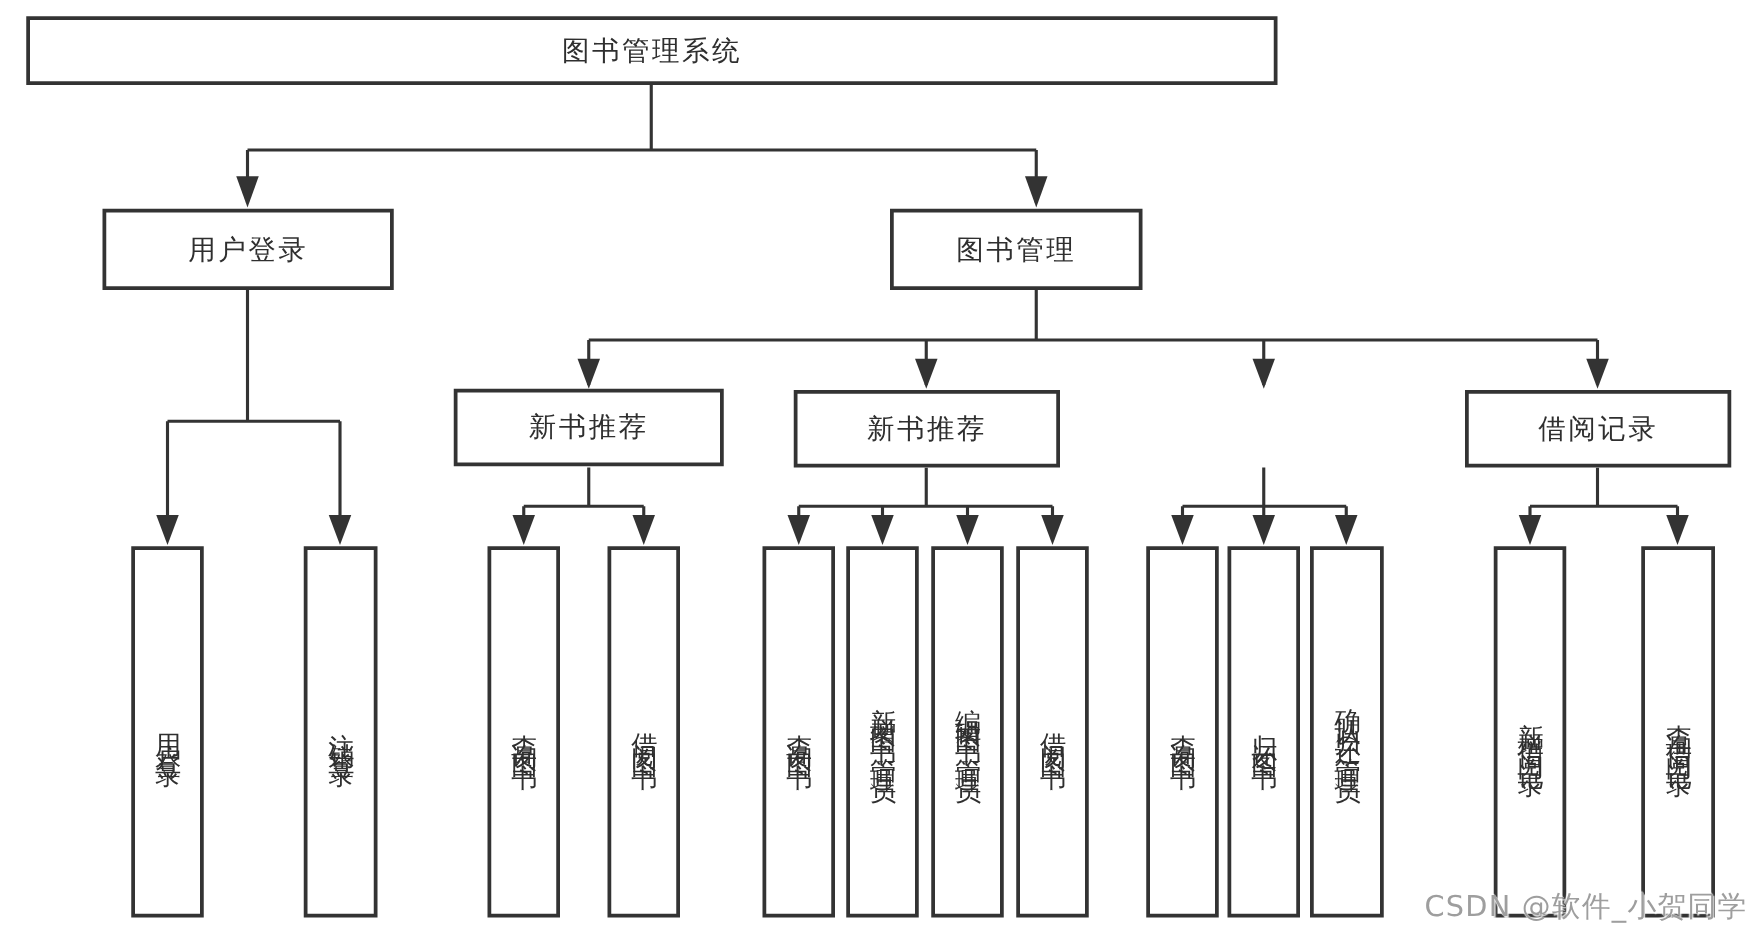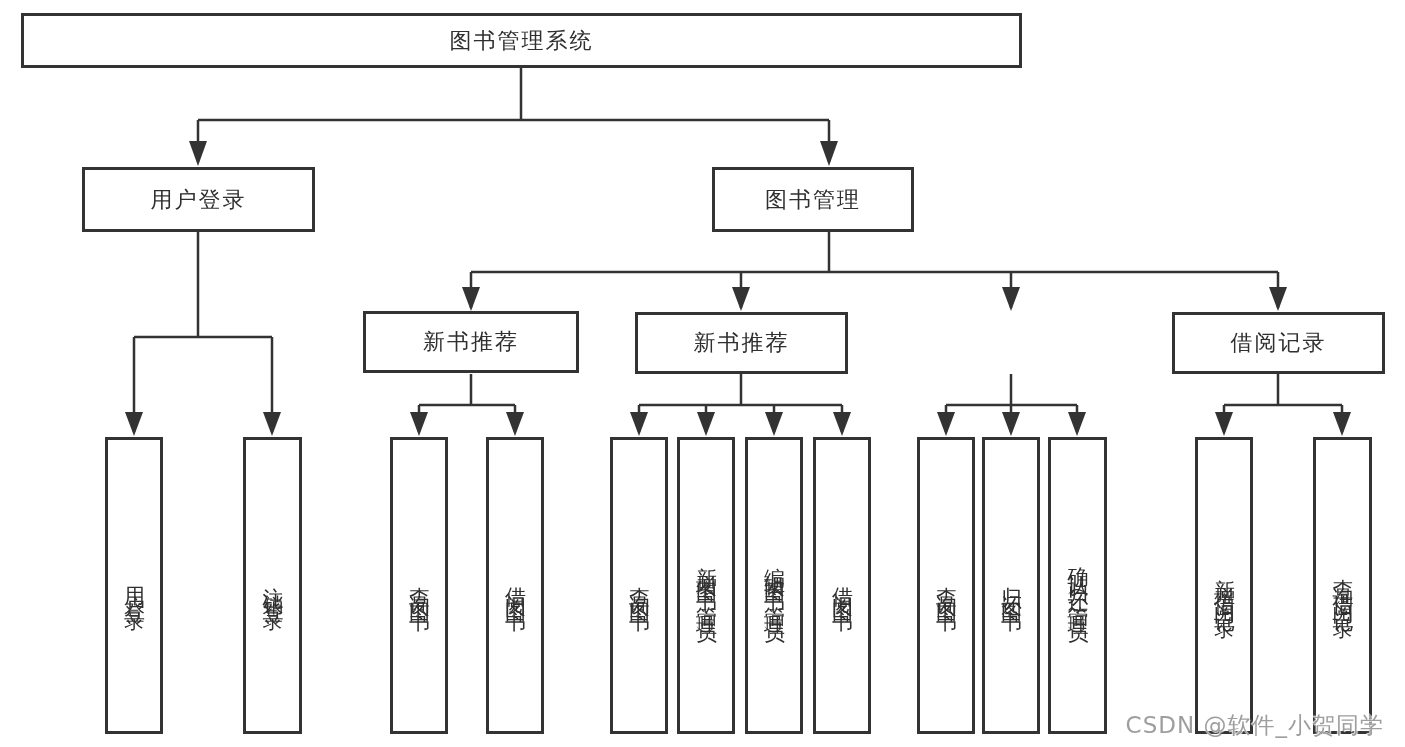--- a/index.html
+++ b/index.html
@@ -30,21 +30,21 @@
   .vbox {
     font-size: 21px;
     writing-mode: vertical-rl;
     text-orientation: mixed;
     letter-spacing: 8px;
     line-height: 1.1;
   }
   .label { white-space: nowrap; }
   .watermark {
     position: absolute;
-    right: 21px;
+    right: 7px;
     bottom: 6px;
     font-size: 23px;
     color: #9e9e9e;
     letter-spacing: 1px;
     text-shadow: 1px 1px 1px rgba(255,255,255,0.9), -1px -1px 1px rgba(255,255,255,0.9);
     z-index: 5;
     white-space: nowrap;
   }
 </style>
 </head>

